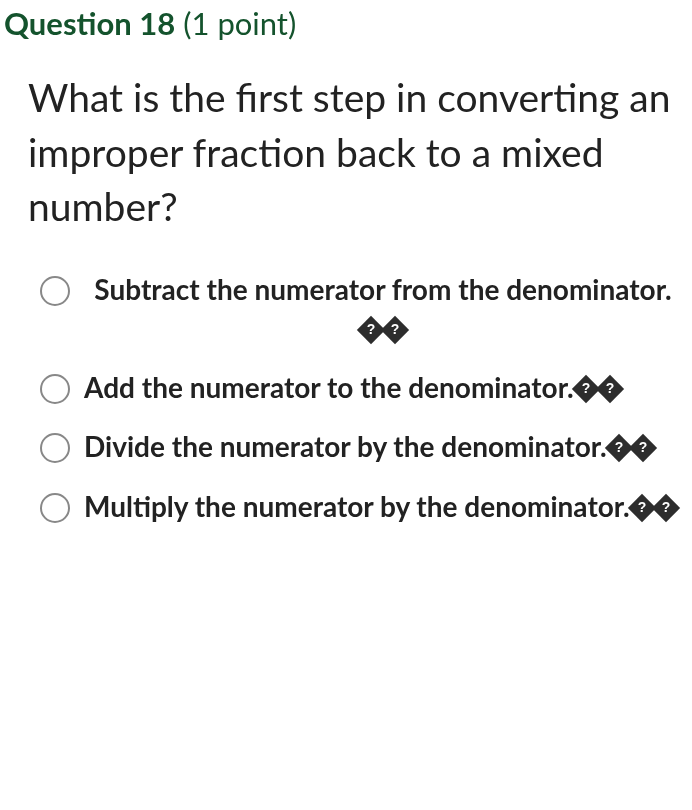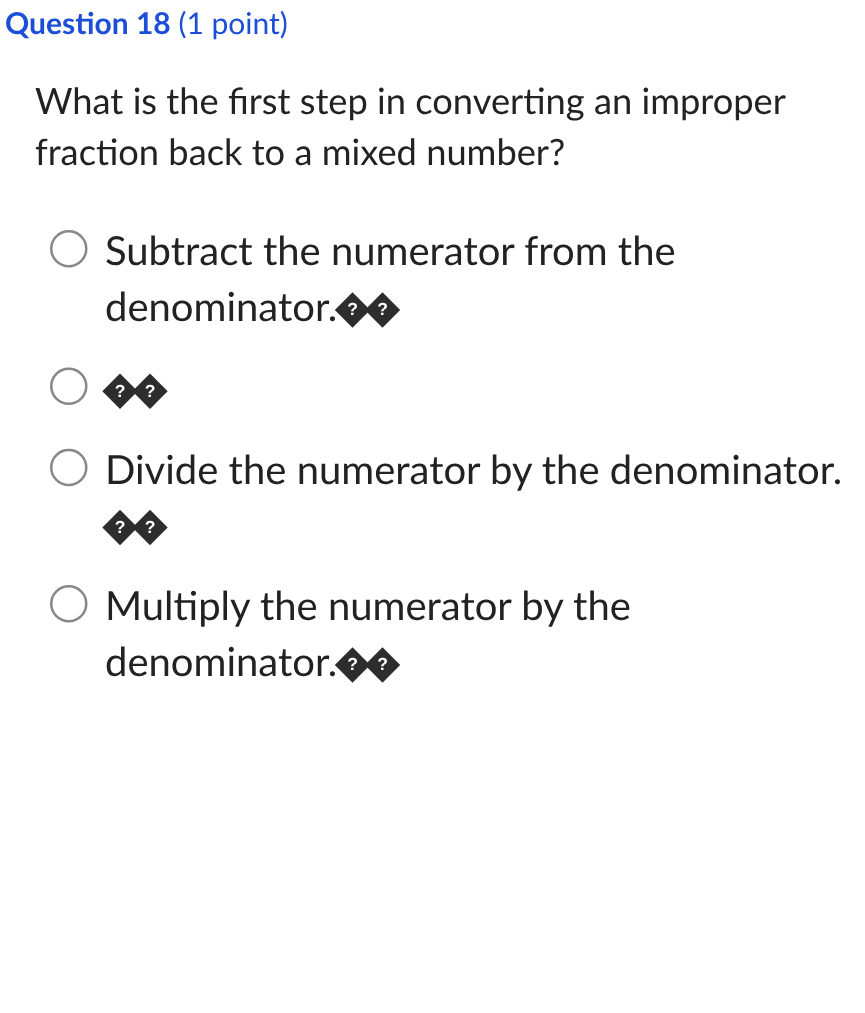--- a/index.html
+++ b/index.html
@@ -4,35 +4,35 @@
 <style>
   body {
     margin: 0;
     padding: 0;
     font-family: 'Lato', 'Helvetica Neue', Arial, sans-serif;
     color: #2d2d2d;
     width: 692px;
     background: #fff;
   }
   .question-header {
-    font-size: 24px;
+    font-size: 31px;
     padding: 4px 0 0 4px;
-    color: #1d4ed8;
+    color: #14532d;
   }
   .question-number-label {
     font-weight: 700;
   }
   .points-label {
     font-weight: 400;
   }
   .question-body {
     padding: 28px 10px 0 28px;
   }
   .question-text {
-    font-size: 29px;
+    font-size: 39px;
     line-height: 1.4;
     color: #222;
     font-weight: 400;
     margin-bottom: 36px;
   }
   .options {
     padding-left: 12px;
   }
   .option-row {
     display: flex;
@@ -44,24 +44,25 @@
     width: 26px;
     height: 26px;
     border: 2px solid #888;
     border-radius: 50%;
     margin-top: 6px;
     margin-right: 14px;
     background: #fff;
     cursor: pointer;
   }
   .option-text {
-    font-size: 32px;
+    font-size: 28px;
     line-height: 1.4;
     color: #222;
-    font-weight: 400;
+    font-weight: 700;
+    text-align: center;
   }
   .trailing-glyphs {
     display: inline;
   }
   .glyph {
     display: inline-block;
     position: relative;
     width: 20px;
     height: 20px;
     background: #2d2d2d;
@@ -97,21 +98,21 @@
     <div class="option-row">
       <div class="radio"></div>
       <div class="option-text">
         <span>Subtract the numerator from the denominator.</span><span class="trailing-glyphs"><span class="glyph"></span><span class="glyph"></span></span>
       </div>
     </div>
 
     <div class="option-row">
       <div class="radio"></div>
       <div class="option-text">
-        <span class="trailing-glyphs"><span class="glyph"></span><span class="glyph"></span></span>
+        <span>Add the numerator to the denominator.</span><span class="trailing-glyphs"><span class="glyph"></span><span class="glyph"></span></span>
       </div>
     </div>
 
     <div class="option-row">
       <div class="radio"></div>
       <div class="option-text">
         <span>Divide the numerator by the denominator.</span><span class="trailing-glyphs"><span class="glyph"></span><span class="glyph"></span></span>
       </div>
     </div>
 

